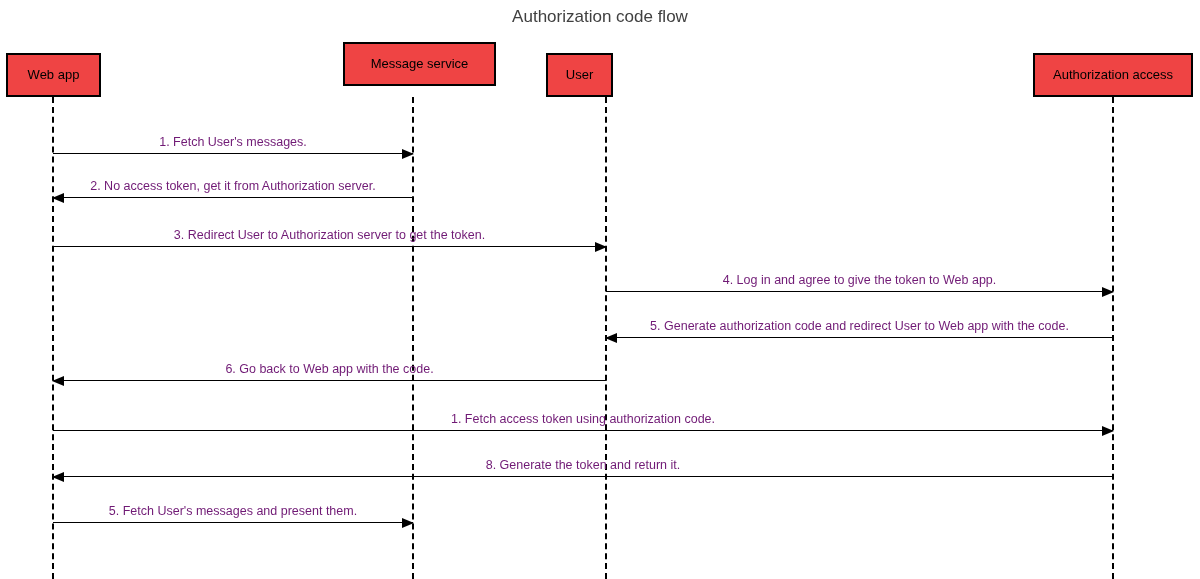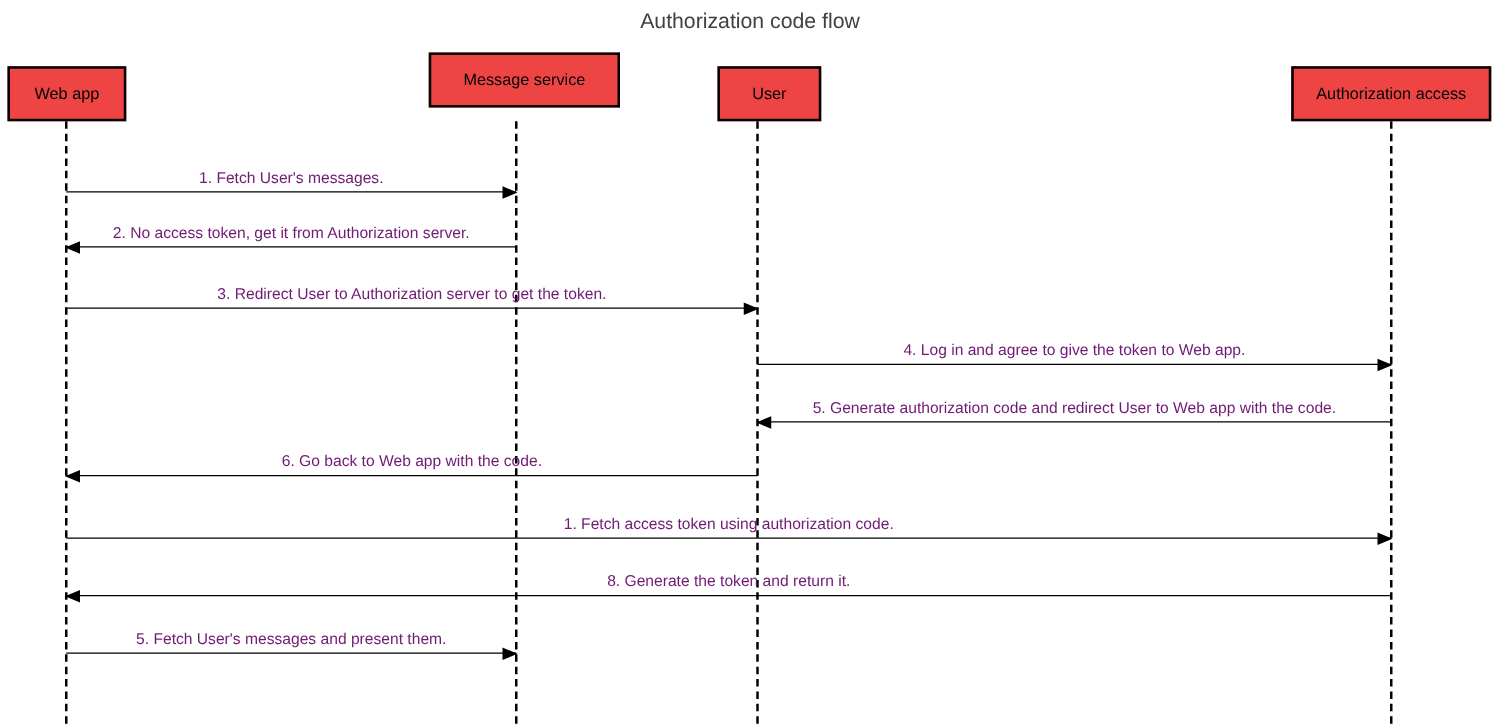--- a/index.html
+++ b/index.html
@@ -85,21 +85,21 @@
 </head>
 <body>
 
 <div id="diagram">
 
   <div id="title">Authorization code flow</div>
 
   <div id="participants-layer">
       <div class="participant-box" style="left: 6px; top: 53px; width: 95px;">Web app</div>
       <div class="participant-box" style="left: 343px; top: 42px; width: 153px;">Message service</div>
-      <div class="participant-box" style="left: 574px; top: 53px; width: 83px;">User</div>
+      <div class="participant-box" style="left: 546px; top: 53px; width: 67px;">User</div>
       <div class="participant-box" style="left: 1033px; top: 53px; width: 160px;">Authorization access</div>
     </div>
   <div id="lifelines-layer">
       <div class="lifeline" style="left: 52px; top: 97px; height: 482px;"></div>
       <div class="lifeline" style="left: 412px; top: 97px; height: 482px;"></div>
       <div class="lifeline" style="left: 605px; top: 97px; height: 482px;"></div>
       <div class="lifeline" style="left: 1112px; top: 97px; height: 482px;"></div>
     </div>
   <div id="messages-layer">
       <div class="msg" style="left: 53px; top: 153px; width: 360px;">

